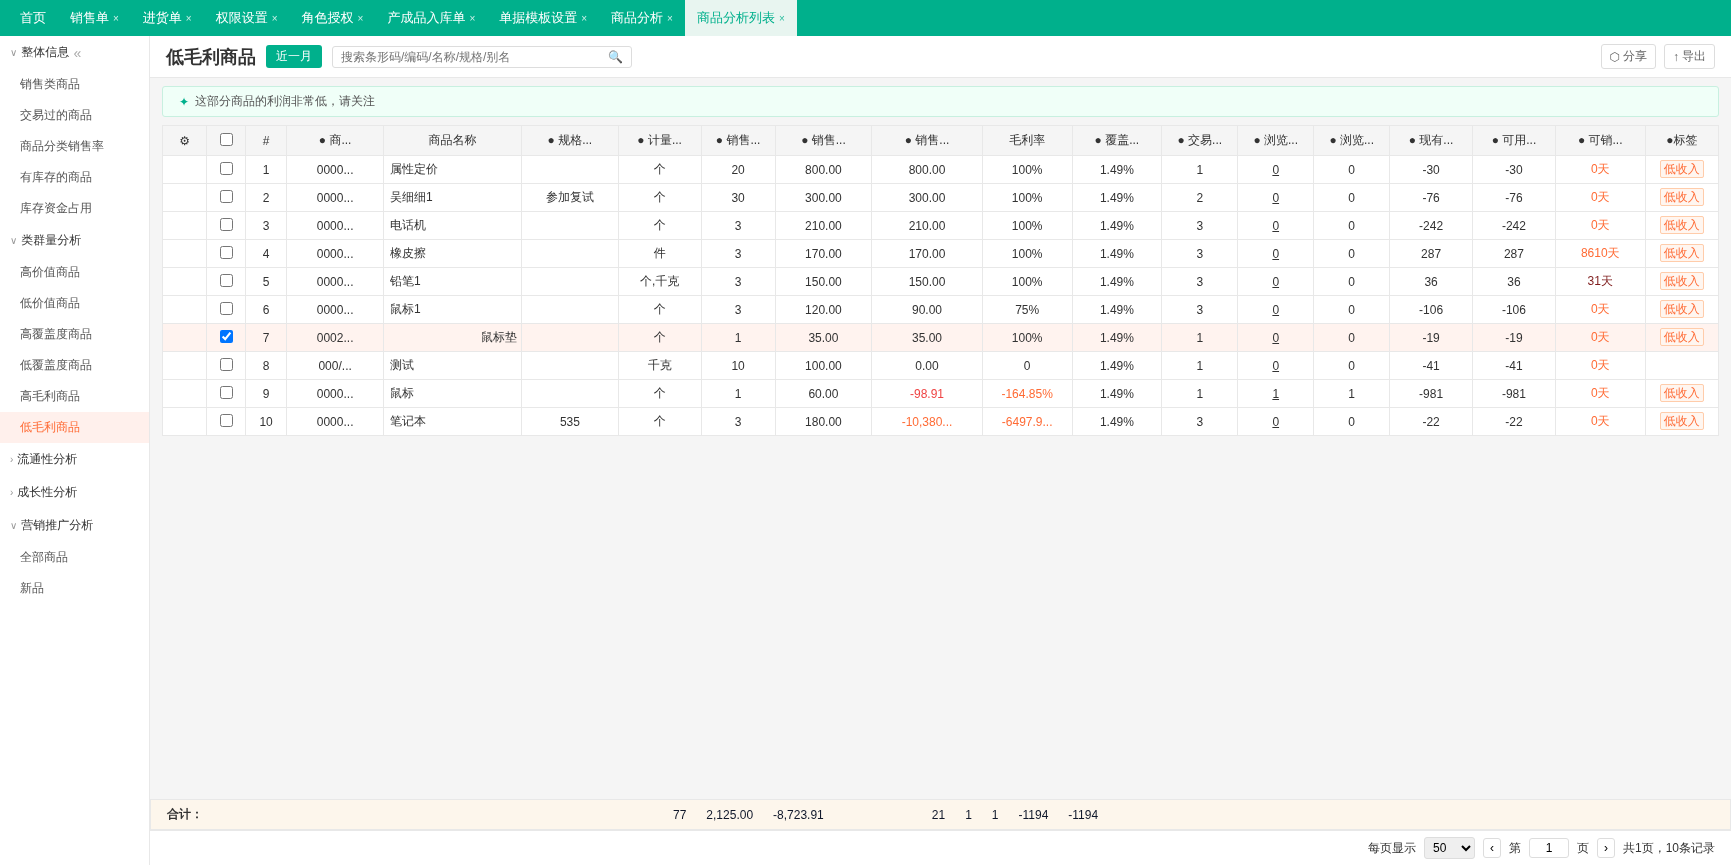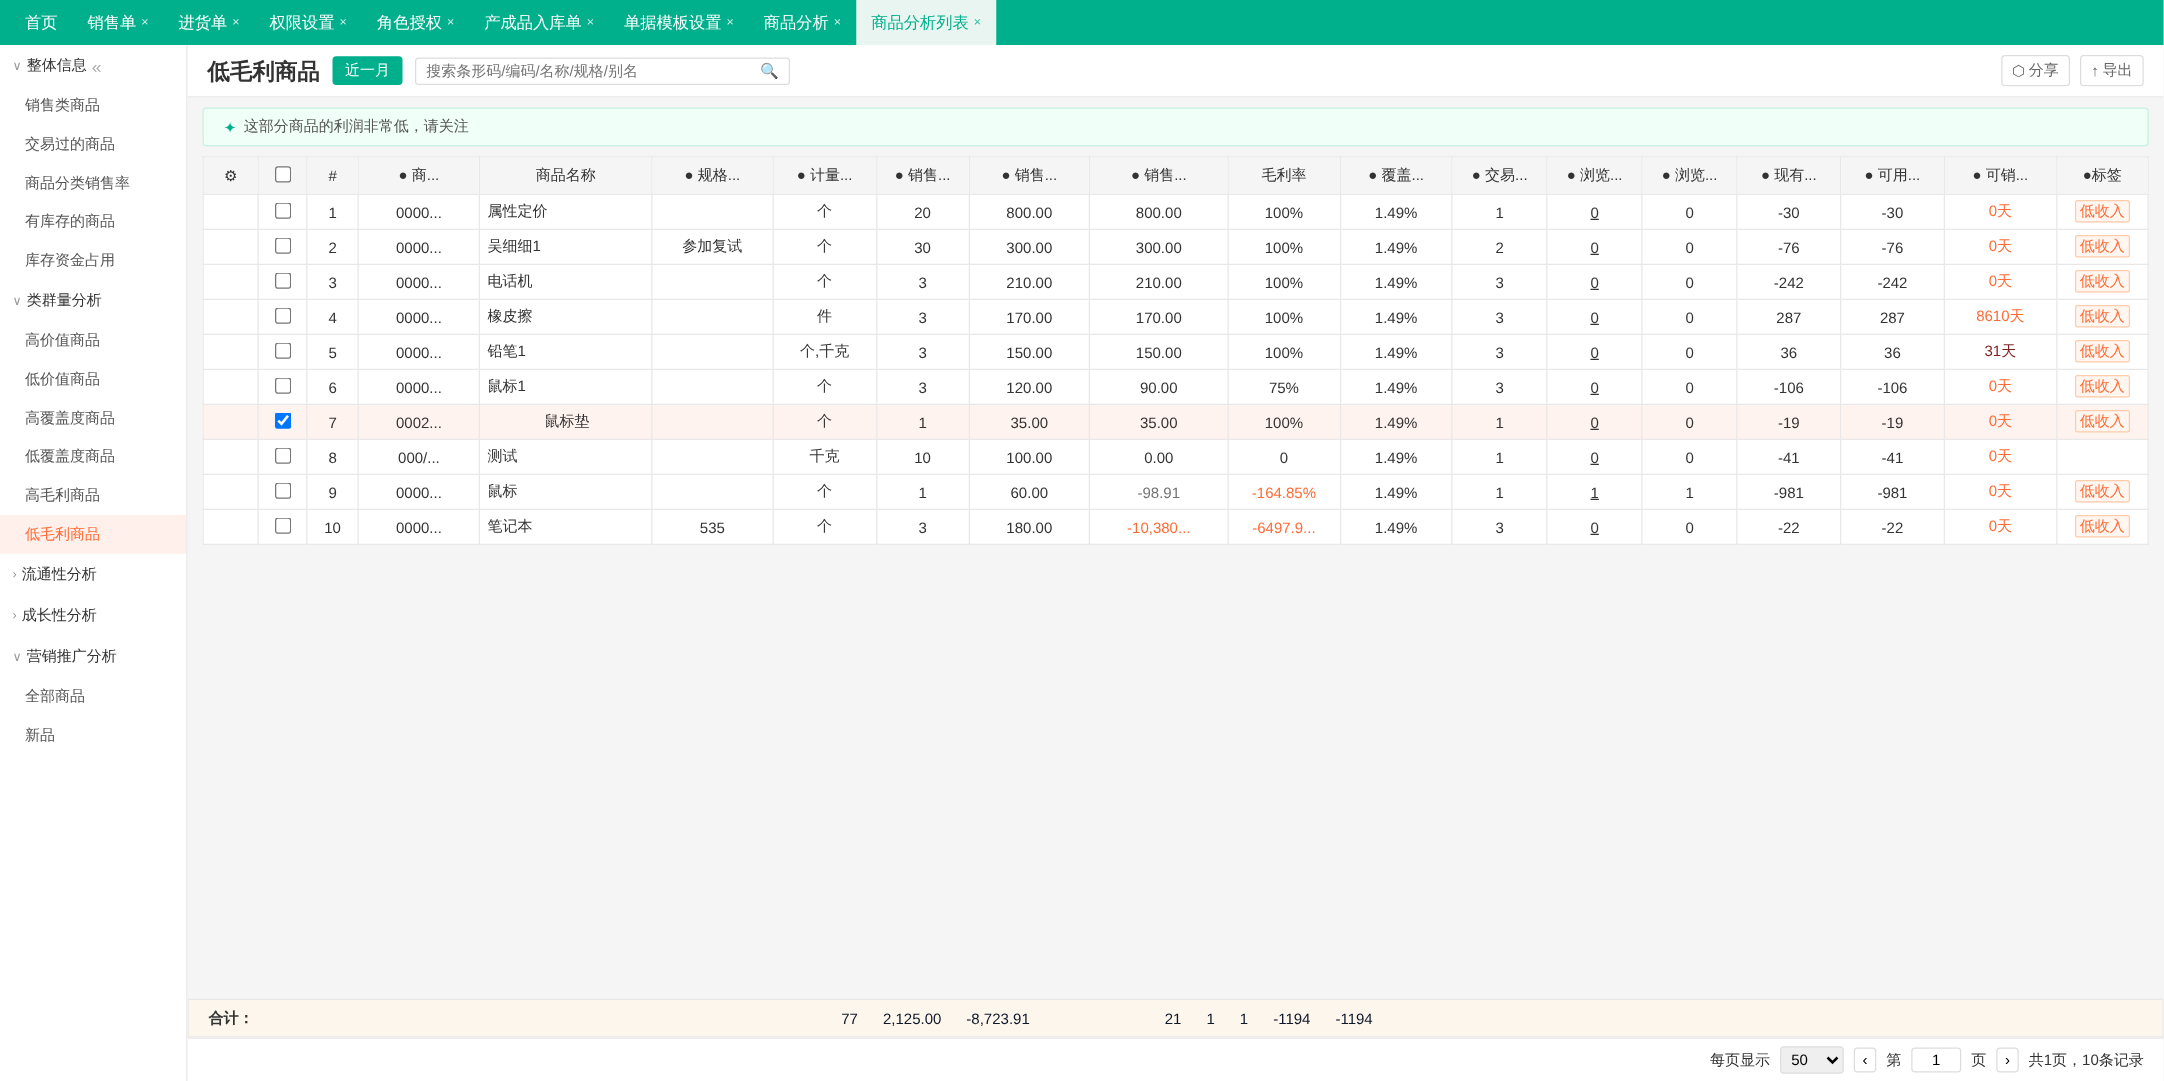--- a/index.html
+++ b/index.html
@@ -486,21 +486,21 @@
       <td>-106</td>
       <td>-106</td>
       <td style="color:#ff6b35">0天</td>
       <td><span style="color:#ff6b35;border:1px solid #ffccaa;padding:1px 3px;border-radius:2px;background:#fff6f0;">低收入</span></td>
     </tr>
             <tr class="selected">
       <td></td>
       <td><input type="checkbox" checked="" style=""></td>
       <td>7</td>
       <td>0002...</td>
-      <td style="text-align:center;padding-left:6px;">鼠标垫</td>
+      <td style="text-align:right;padding-left:6px;">鼠标垫</td>
       <td></td>
       <td>个</td>
       <td>1</td>
       <td>35.00</td>
       <td style="">35.00</td>
       <td style="">100%</td>
       <td>1.49%</td>
       <td>1</td>
       <td style="text-decoration:underline;cursor:pointer;">0</td>
       <td>0</td>
@@ -533,21 +533,21 @@
             <tr>
       <td></td>
       <td><input type="checkbox" style=""></td>
       <td>9</td>
       <td>0000...</td>
       <td style="text-align:left;padding-left:6px;">鼠标</td>
       <td></td>
       <td>个</td>
       <td>1</td>
       <td>60.00</td>
-      <td style="color:#737373">-98.91</td>
+      <td style="color:#ef4444">-98.91</td>
       <td style="color:#ff6b35">-164.85%</td>
       <td>1.49%</td>
       <td>1</td>
       <td style="text-decoration:underline;cursor:pointer;">1</td>
       <td>1</td>
       <td>-981</td>
       <td>-981</td>
       <td style="color:#ff6b35">0天</td>
       <td><span style="color:#ff6b35;border:1px solid #ffccaa;padding:1px 3px;border-radius:2px;background:#fff6f0;">低收入</span></td>
     </tr>

